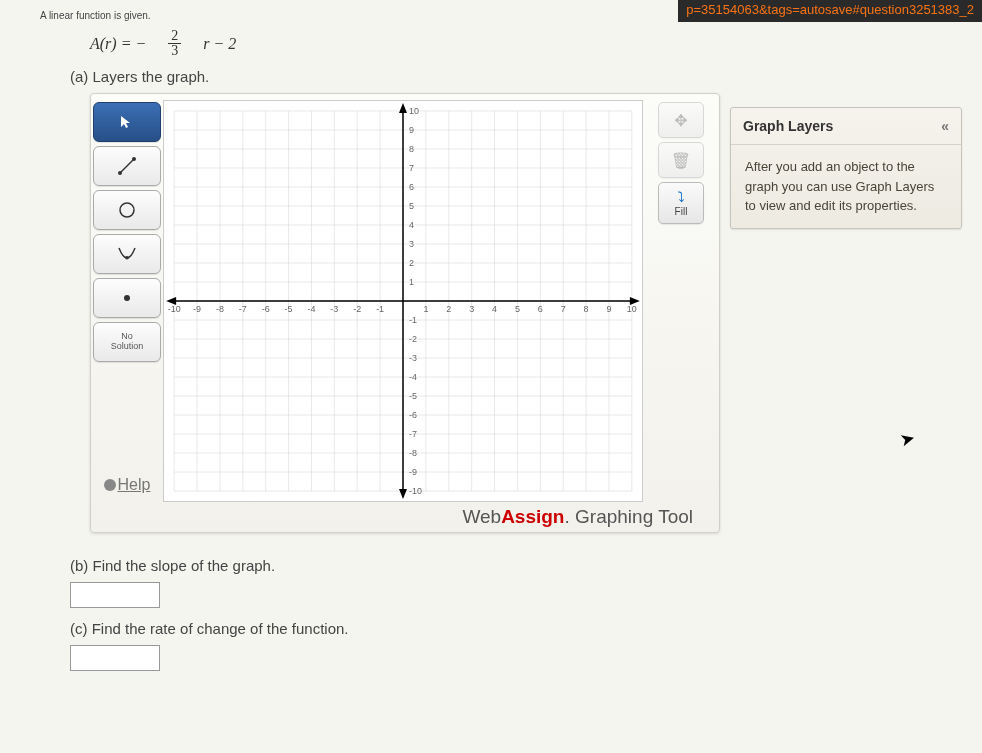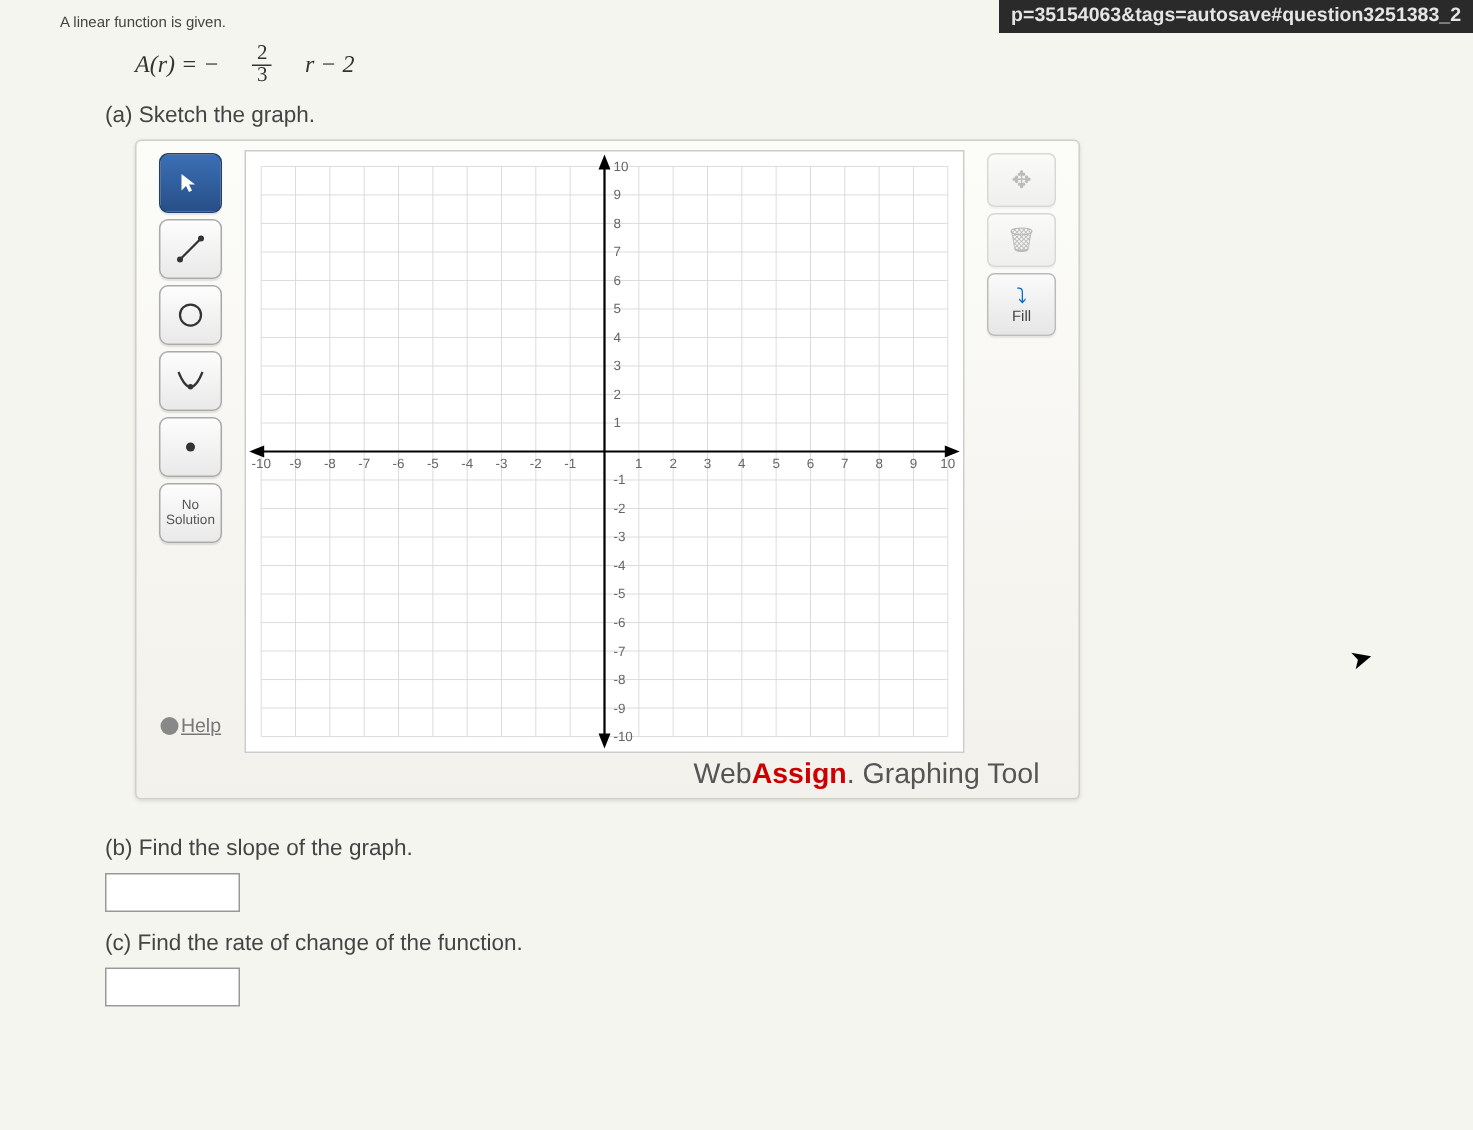--- a/index.html
+++ b/index.html
@@ -10,24 +10,24 @@
       width: 982px;
       height: 753px;
       position: relative;
       overflow: hidden;
     }
     .url-bar {
       position: absolute;
       top: 0; right: 0;
       height: 22px;
       background: #2a2a2a;
-      color: #e5e5e5;
+      color: #f97316;
       font-size: 13px;
       padding: 2px 8px;
-      font-weight: bold;
+      font-weight: normal;
       white-space: nowrap;
     }
     .content {
       padding: 10px 20px 10px 40px;
     }
     .prompt-text { font-size: 10px; color: #444; margin-bottom: 6px; }
     .formula {
       font-size: 16px; color: #333;
       margin: 8px 0 10px 50px;
       font-family: Georgia, serif;
@@ -47,40 +47,40 @@
       margin-left: 50px;
       gap: 0;
       position: relative;
     }
     .tool-col {
       width: 60px;
       display: flex; flex-direction: column; align-items: center;
       gap: 4px; padding-top: 2px;
     }
     .tool-btn {
-      width: 42px; height: 40px;
+      width: 68px; height: 40px;
       border: 1px solid #aaa;
       border-radius: 6px;
       background: linear-gradient(#fdfdfd,#e9e9e9);
       display: flex; align-items: center; justify-content: center;
       font-size: 18px; color: #333;
       cursor: pointer;
       box-shadow: 0 1px 1px rgba(0,0,0,.1);
     }
     .tool-btn.active {
       background: linear-gradient(#3b6fb5,#274f87);
       color: #fff; border-color: #1f3f6e;
     }
     .tool-btn.nosol {
       font-size: 9px; line-height: 1.1; text-align: center; color: #555;
       flex-direction: column;
     }
     .help-link {
       margin-top: auto;
-      font-size: 13px; color: #777; text-decoration: underline;
+      font-size: 16px; color: #777; text-decoration: underline;
       display: flex; align-items: center; gap: 2px;
       cursor: pointer;
       margin-top: 110px;
     }
     .help-link::before {
       content: ""; width: 12px; height: 12px; border-radius: 50%;
       background: #888; display: inline-block;
     }
     
     .graph-area {
@@ -170,21 +170,21 @@
 
   <div class="formula">
     <span style="font-style:italic">A(r) = −</span>
     <span class="frac">
       <span class="num">2</span>
       <span class="den">3</span>
     </span>
     <span style="font-style:italic">r − 2</span>
   </div>
 
-  <div class="part-label">(a) Sketch the graph.</div>
+  <div class="part-label">(a) Layers the graph.</div>
 
   <div class="graph-widget">
     <div class="graph-container">
       <div style="display:flex;">
         <div class="tool-col">
           <div class="tool-btn active">
             <svg width="16" height="16" viewBox="0 0 16 16">
                 <path d="M2 2 L2 13 L5 10 L7 14 L9 13 L7 9 L11 9 Z" fill="#fff"></path>
               </svg>
           </div>
@@ -330,20 +330,27 @@
             <span class="ico">⤵</span>
             <span>Fill</span>
           </div>
         </div>
       </div>
       <div class="branding">
         <span>Web</span><b>Assign</b><span>. Graphing Tool</span>
       </div>
     </div>
 
+    <div class="layers-panel">
+      <div class="layers-head">
+        <span>Graph Layers</span>
+        <span class="collapse-chev">«</span>
+      </div>
+      <div class="layers-body">After you add an object to the graph you can use Graph Layers to view and edit its properties.</div>
+    </div>
   </div>
 
   <div style="height:18px"></div>
 
   <div class="part-label">(b) Find the slope of the graph.</div>
   <input class="short-input" type="text" style="">
 
   <div class="part-label">(c) Find the rate of change of the function.</div>
   <input class="short-input" type="text" style="">
 </div>

